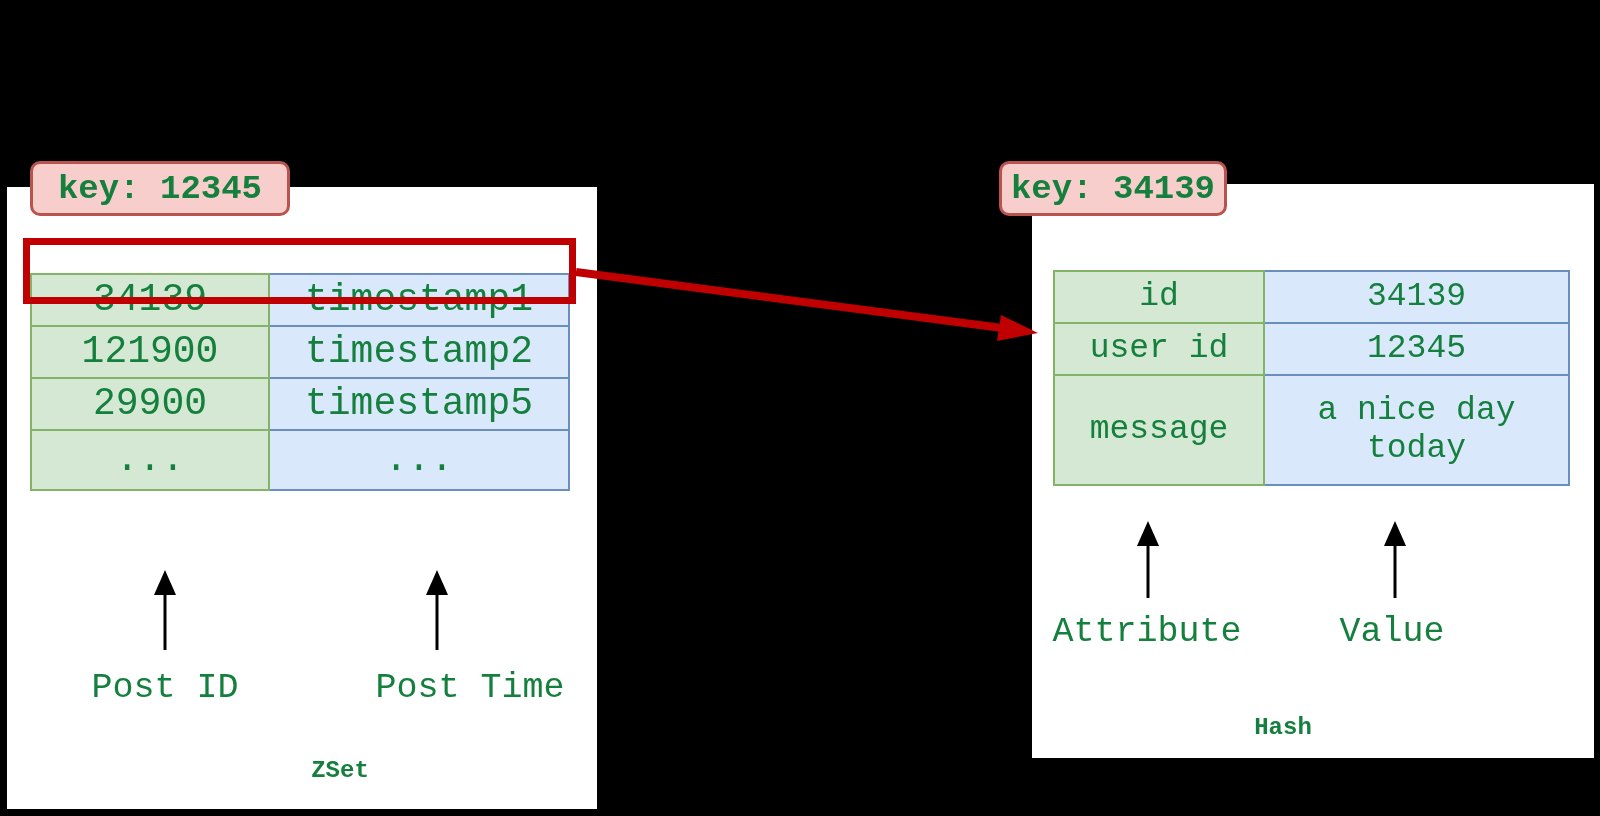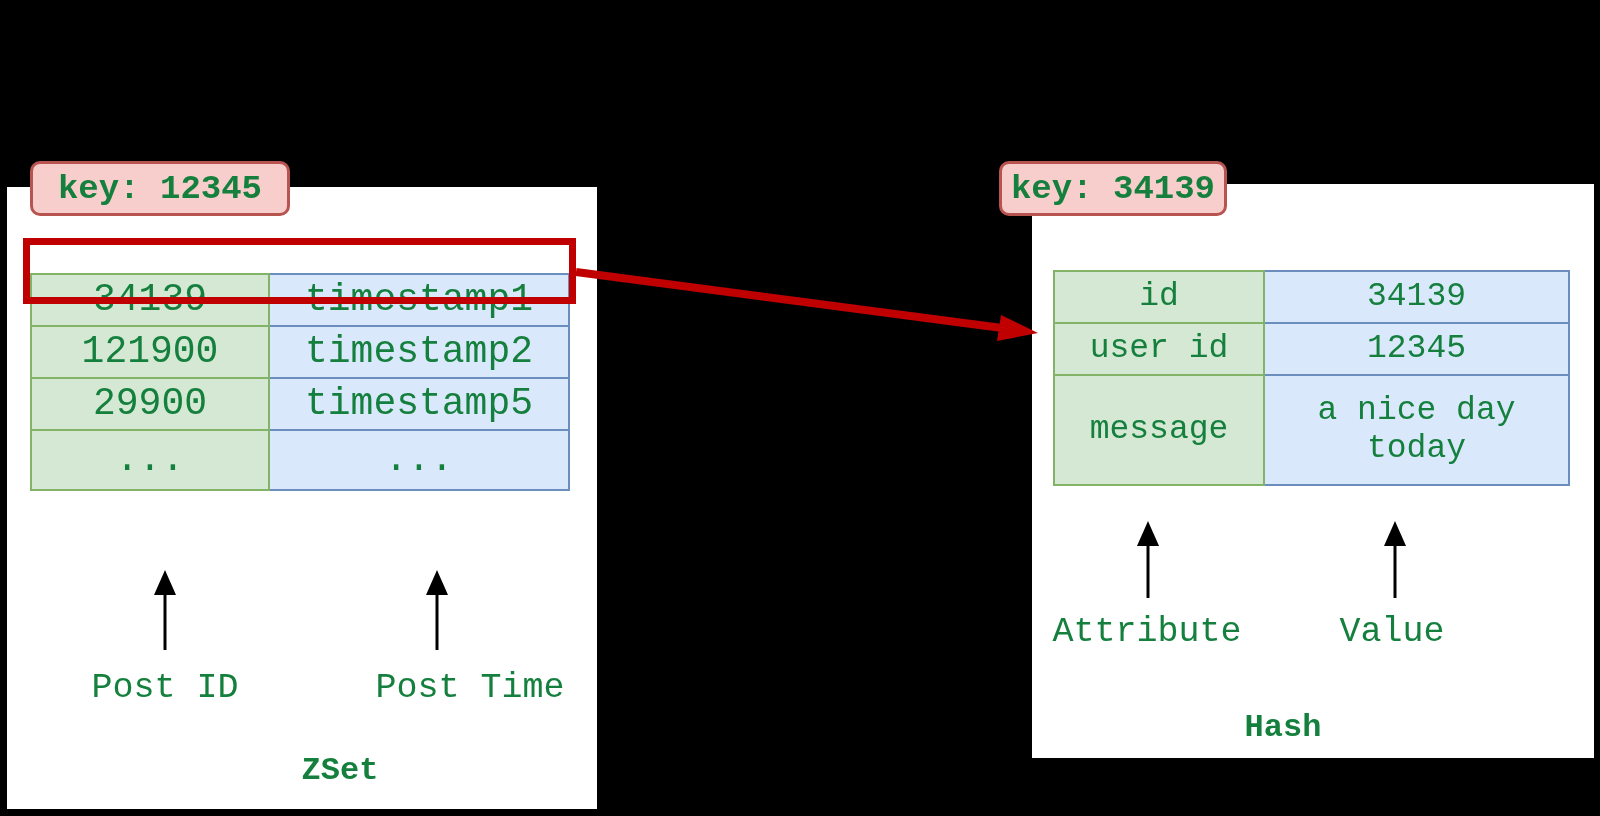--- a/index.html
+++ b/index.html
@@ -42,21 +42,21 @@
 
   #highlight-box{
     position:absolute;left:23px;top:238px;width:553px;height:66px;
     border:7px solid var(--red);box-sizing:border-box;z-index:3;
   }
 
   .lbl{
     position:absolute;transform:translate(-50%,-50%);
     font-size:35px;white-space:nowrap;z-index:2;
   }
-  .bold{font-weight:bold;font-size:32px;}
+  .bold{font-weight:bold;font-size:24px;}
 
   #arrow-overlay{position:absolute;left:0;top:0;width:1600px;height:816px;z-index:5;pointer-events:none;}
   .blk-line{stroke:#000;stroke-width:3;}
   .blk-head{fill:#000;}
   .red-line{stroke:var(--red);stroke-width:8;}
   .red-head{fill:var(--red);}
 </style>
 </head>
 <body>
 

